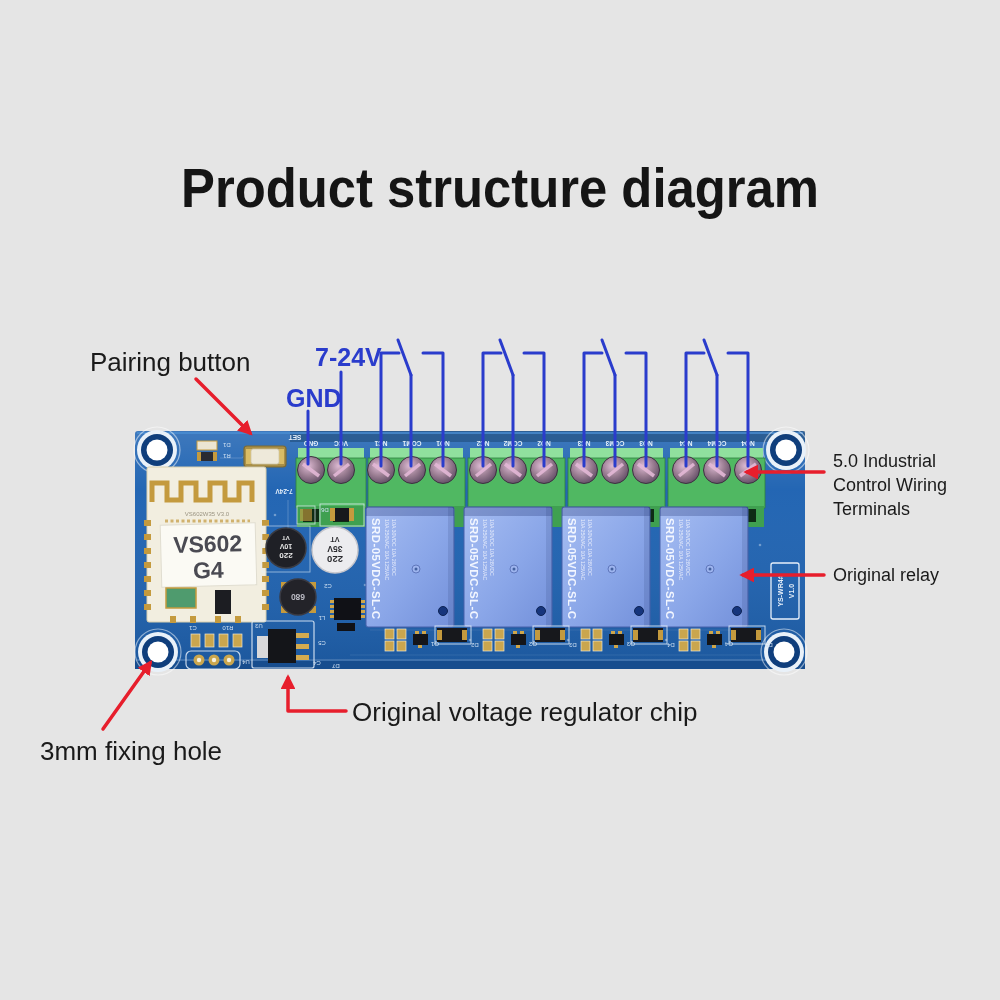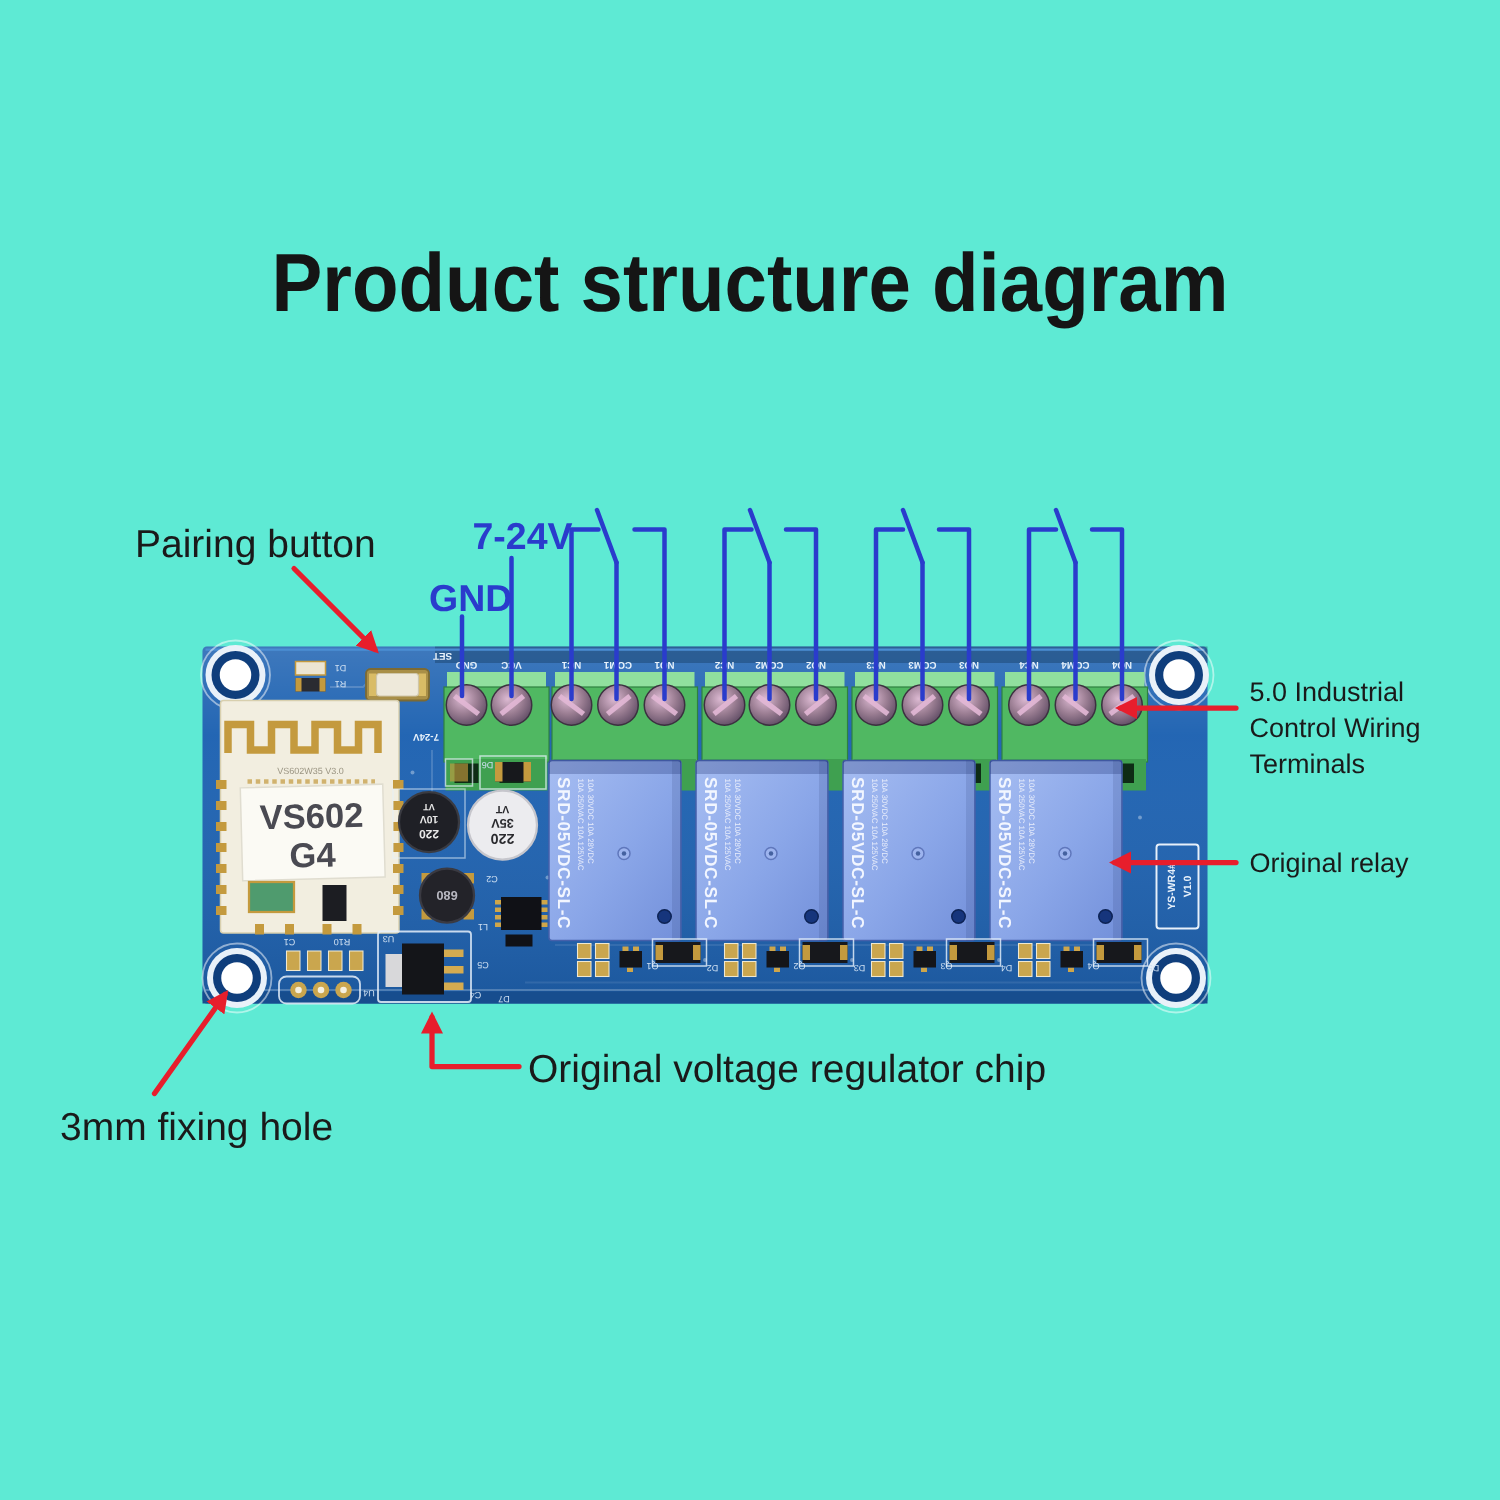--- a/index.html
+++ b/index.html
@@ -1,16 +1,16 @@
 <!DOCTYPE html>
 <html><head>
 <meta charset="utf-8">
 <style>
   html,body{margin:0;padding:0;background:#ffffff;}
-  .stage{position:relative;width:1000px;height:1000px;background:#5eead4;overflow:hidden;}
+  .stage{position:relative;width:1000px;height:1000px;background:#e5e5e5;overflow:hidden;}
   svg text{font-family:"Liberation Sans","DejaVu Sans",sans-serif;}
   .title-text{font-weight:bold;fill:#151515;}
   .ann{font-size:26px;fill:#1a1a1a;}
   .ann-small{font-size:18px;fill:#1a1a1a;}
   .blue-label{font-size:25px;font-weight:bold;}
   .silk{font-size:6.5px;fill:#e8f2fb;font-weight:bold;}
   .silk-sm{font-size:6px;fill:#cfe0f2;}
   .relay-model{font-size:11.5px;font-weight:bold;fill:#f2f6ff;letter-spacing:.4px;}
   .relay-rating{font-size:5.3px;fill:#e8edfb;}
   .cap-text{fill:#e8e8e8;font-weight:bold;}

